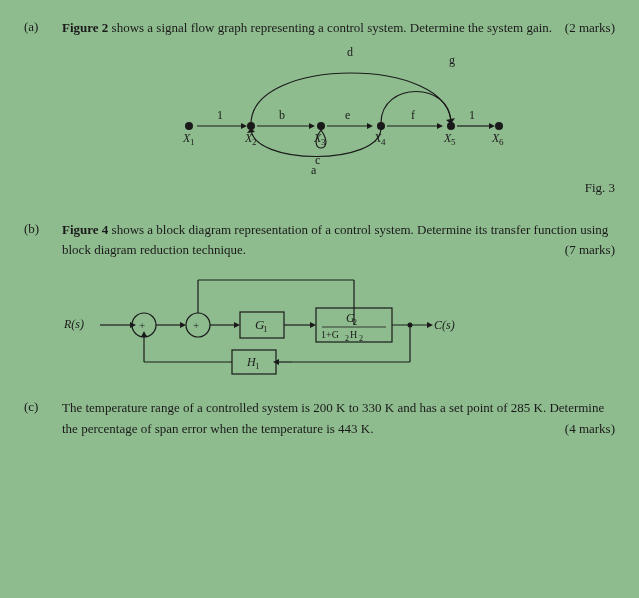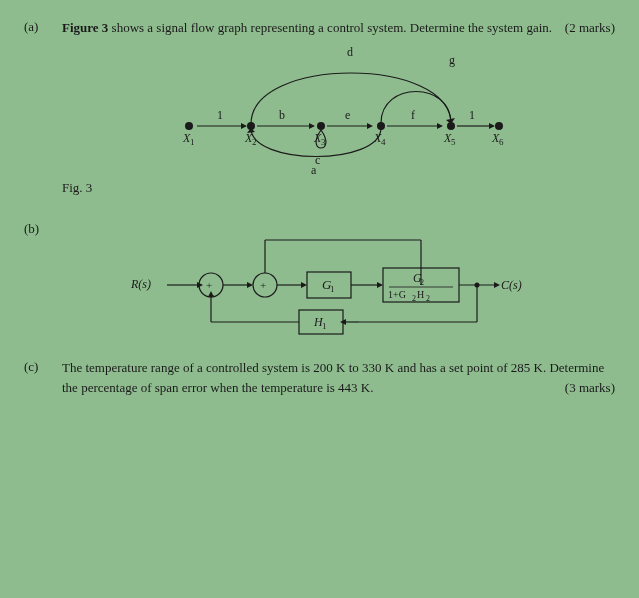--- a/index.html
+++ b/index.html
@@ -39,46 +39,45 @@
     .marks {
       float: right;
       font-size: 13px;
     }
     .fig-container {
       display: flex;
       justify-content: center;
       margin: 8px 0 4px 0;
     }
     .fig-label {
-      text-align: left;
+      text-align: right;
       font-size: 13px;
       margin-bottom: 10px;
     }
     svg text {
       font-family: 'Times New Roman', Times, serif;
       fill: #1a1a1a;
     }
 
     
     .block-diagram-container {
       display: flex;
-      justify-content: center;
       margin: 10px 0 4px 0;
     }
   </style>
 </head>
 <body>
 
 <div class="page">
 
   <div class="question-block">
     <div class="q-label">(a)</div>
     <div class="q-content">
       <div class="q-text">
-        <strong>Figure 3</strong><span> shows a signal flow graph representing a control system.  Determine the system gain.</span>
+        <strong>Figure 2</strong><span> shows a signal flow graph representing a control system.  Determine the system gain.</span>
         <span class="marks">(2 marks)</span>
       </div>
 
       <div class="fig-container">
         <svg width="360" height="130">
 
           <line x1="38" y1="80" x2="82" y2="80" stroke="#1a1a1a" stroke-width="1.2"></line>
           <polygon points="82,77 88,80 82,83" fill="#1a1a1a"></polygon>
 
           <text x="58" y="73" font-size="12">1</text>
@@ -139,20 +138,24 @@
 
         </svg>
       </div>
       <div class="fig-label">Fig. 3</div>
     </div>
   </div>
 
   <div class="question-block">
     <div class="q-label">(b)</div>
     <div class="q-content">
+      <div class="q-text">
+        <strong>Figure 4</strong><span> shows a block diagram representation of a control system.  Determine its transfer function using block diagram reduction technique.</span>
+        <span class="marks">(7 marks)</span>
+      </div>
 
       <div class="block-diagram-container">
         <svg width="420" height="110">
 
           <text x="2" y="58" font-size="12" font-style="italic">R(s)</text>
 
           <line x1="38" y1="55" x2="68" y2="55" stroke="#1a1a1a" stroke-width="1.2"></line>
           <polygon points="68,52 74,55 68,58" fill="#1a1a1a"></polygon>
 
           <circle cx="82" cy="55" r="12" fill="none" stroke="#1a1a1a" stroke-width="1.2"></circle>
@@ -220,18 +223,18 @@
         </svg>
       </div>
     </div>
   </div>
 
   <div class="question-block">
     <div class="q-label">(c)</div>
     <div class="q-content">
       <div class="q-text">
         <span>The temperature range of a controlled system is 200 K to 330 K and has a set point of 285 K.  Determine the percentage of span error when the temperature is 443 K.</span>
-        <span class="marks">(3 marks)</span>
+        <span class="marks">(4 marks)</span>
       </div>
     </div>
   </div>
 
 </div>
 
 </body></html>

